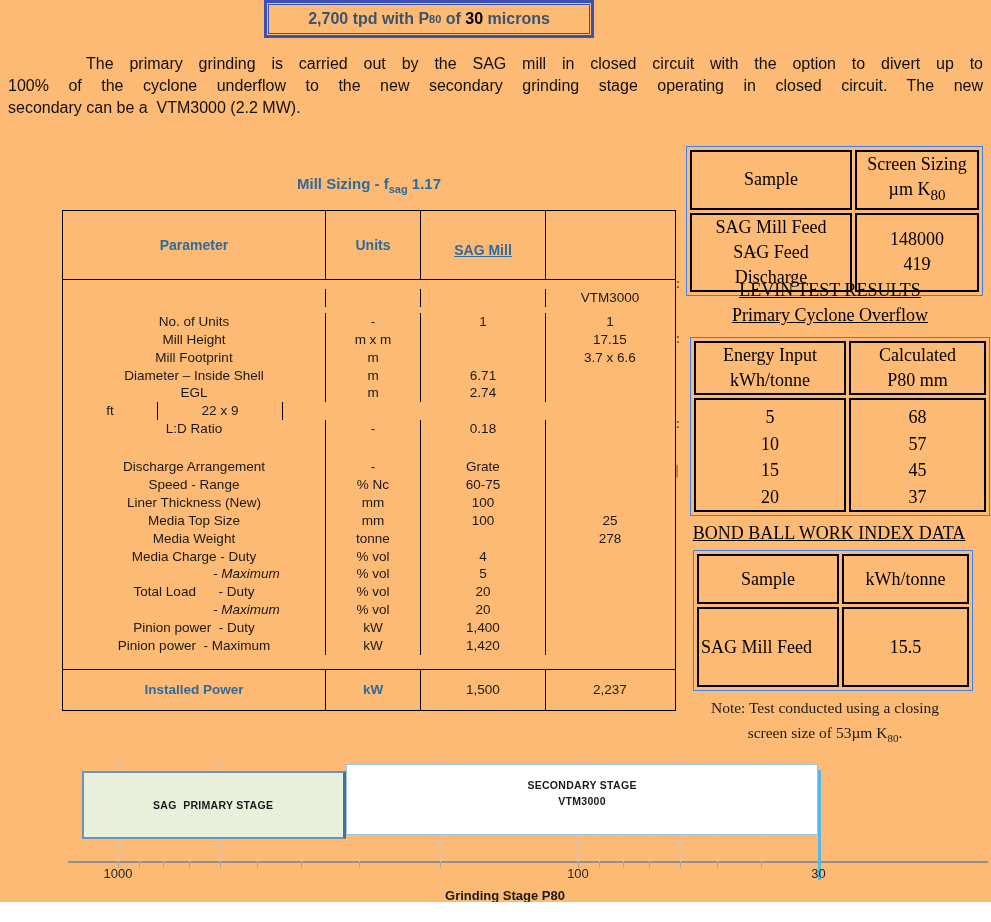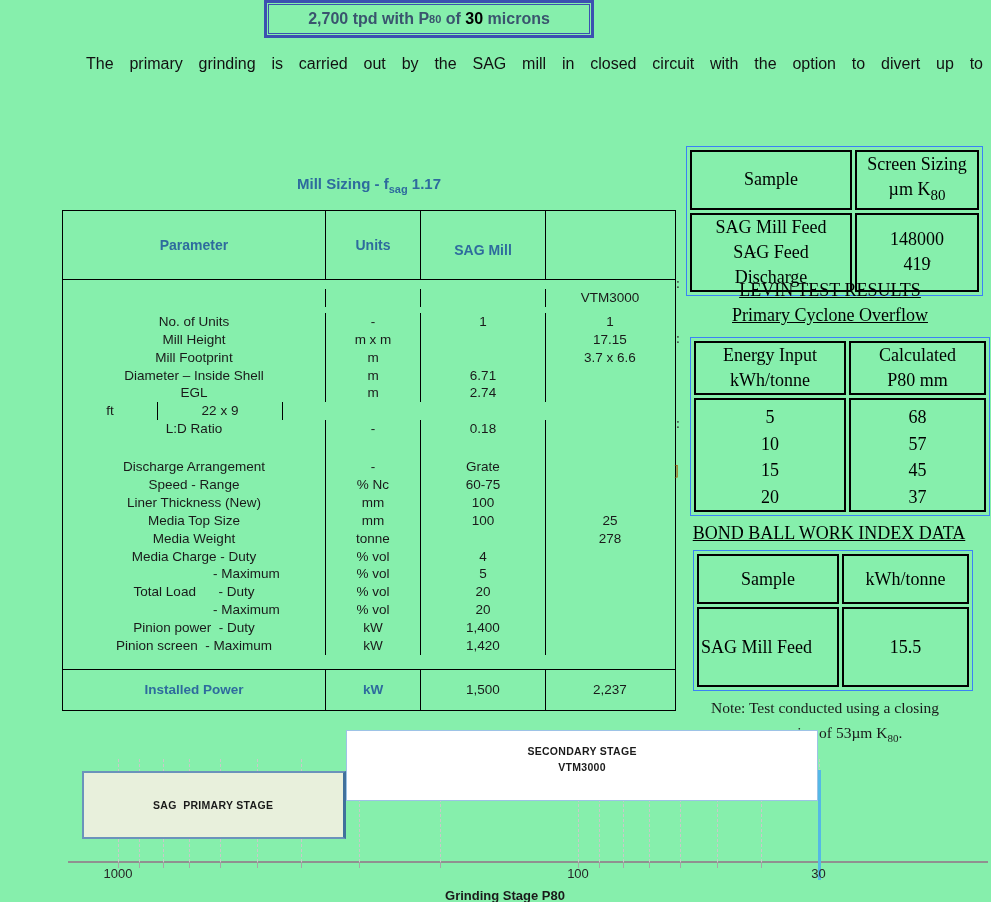--- a/index.html
+++ b/index.html
@@ -1,16 +1,16 @@
 <!DOCTYPE html>
 <html><head>
 <meta charset="utf-8">
 <style>
   html,body{margin:0;padding:0;background:#fff;}
-  #page{position:relative;width:991px;height:902px;background:#86efac;overflow:hidden;
+  #page{position:relative;width:991px;height:902px;background:#fdba74;overflow:hidden;
         font-family:"Liberation Sans",sans-serif;color:#1a1a1a;}
 
   
   #title-box{position:absolute;left:268px;top:4px;width:320px;height:28px;
     border:1px solid #3c50b1;outline:3px solid #3c50b1;outline-offset:1px;
     display:flex;align-items:center;justify-content:center;
     font-weight:bold;font-size:16px;color:#3a546e;white-space:pre;}
   #title-box sub{font-size:11px;}
   .blacktxt{color:#000;}
 
@@ -27,28 +27,28 @@
   #mill-table{position:absolute;left:62px;top:210px;width:614px;border:1.5px solid #000;
     font-size:13.5px;box-sizing:border-box;}
   .mhead{display:flex;height:68px;border-bottom:1.5px solid #000;}
   .hcell{box-sizing:border-box;display:flex;align-items:center;justify-content:center;
     font-weight:bold;color:#2e6b9d;font-size:14px;}
   .c-param{width:263px;border-right:1.5px solid #000;}
   .c-units{width:95px;border-right:1.5px solid #000;}
   .c-sag{width:125px;border-right:1.5px solid #000;}
   .c-vert{width:128px;}
   .hcell.c-vert{align-items:flex-start;padding-top:14px;}
-  .hcell.c-sag{padding-top:10px;}
+  .hcell.c-sag{padding-top:10px;text-decoration:underline;}
   #mill-body{height:390px;border-bottom:1.5px solid #000;padding-top:9px;box-sizing:border-box;}
   .mrow{display:flex;height:17.9px;line-height:17.9px;}
   .mrow.spacer{height:20px;}
   .mrow:nth-child(2){margin-top:6px;}
   .mcell{box-sizing:border-box;text-align:center;overflow:visible;}
   .mcell.c-param{white-space:pre;}
-  .mcell.c-param.indent{text-align:left;padding-left:150px;}
+  .mcell.c-param.indent{text-align:left;padding-left:150px;font-style:italic;}
   .mfoot{display:flex;height:40px;line-height:40px;}
   .mfoot .mcell{height:40px;}
   .bluebold{font-weight:bold;color:#2e6b9d;}
 
   
   .stable{border-collapse:separate;border-spacing:3px;border:1px solid #3b82f6;
     font-family:"Liberation Serif",serif;font-size:18px;color:#000;position:absolute;}
   .stable td{border:2px solid #000;text-align:center;vertical-align:middle;padding:0 4px;}
   .serifhead{position:absolute;font-family:"Liberation Serif",serif;font-size:18px;
     text-align:center;text-decoration:underline;color:#000;}
@@ -76,36 +76,38 @@
   
   #chart{position:absolute;left:0;top:0;width:991px;height:922px;pointer-events:none;}
   .gridline{position:absolute;width:0;border-left:1px dashed #c9c9c9;top:759px;height:103px;}
   .tickmark{position:absolute;width:1px;background:#a6a6a6;top:862px;height:6px;}
   #axis-line{position:absolute;left:68px;top:861px;width:920px;height:2px;background:#909090;}
   .stagebar{position:absolute;box-sizing:border-box;display:flex;flex-direction:column;
     align-items:center;justify-content:center;font-size:10.5px;font-weight:600;
     letter-spacing:.3px;color:#1a1a1a;white-space:pre;text-align:center;line-height:16px;}
   #bar-sag{background:#e8f0dc;border:2px solid #6b93bb;border-right:3px solid #41719c;
     top:771px;height:68px;}
-  #bar-sec{background:#ffffff;border:1.5px solid #9dc3e6;top:730px;height:71px;
+  #bar-sec{background:#ffffff;border:1.5px solid #9dc3e6;top:764px;height:71px;
     justify-content:flex-start;padding-top:12px;}
   #cyan-line{position:absolute;top:770px;height:110px;width:3px;background:#55b8e6;}
   .xticklabel{position:absolute;top:866px;width:60px;text-align:center;font-size:13px;color:#262626;}
   #xlabel{position:absolute;left:355px;top:888px;width:300px;text-align:center;
     font-weight:bold;font-size:13px;color:#1a1a1a;}
 </style>
 </head>
 <body>
 
 <div id="page">
 
   <div id="title-box"><span>2,700 tpd with P</span><sub>80</sub><span> of </span><span class="blacktxt">30</span><span> microns</span></div>
 
   <div id="para">
     <div class="pline first">The primary grinding is carried out by the SAG mill in closed circuit with the option to divert up to</div>
+    <div class="pline">100% of the cyclone underflow to the new secondary grinding stage operating in closed circuit. The new</div>
+    <div class="pline last">secondary can be a  VTM3000 (2.2 MW).</div>
   </div>
 
   <div id="mill-title"><span>Mill Sizing - f</span><sub>sag</sub><span> 1.17</span></div>
 
   <div id="mill-table">
     <div class="mhead">
       <div class="hcell c-param">Parameter</div>
       <div class="hcell c-units">Units</div>
       <div class="hcell c-sag">SAG Mill</div>
     </div>
@@ -217,21 +219,21 @@
           <div class="mcell c-sag">20</div>
           <div class="mcell c-vert"></div>
         </div>
         <div class="mrow">
           <div class="mcell c-param">Pinion power  - Duty</div>
           <div class="mcell c-units">kW</div>
           <div class="mcell c-sag">1,400</div>
           <div class="mcell c-vert"></div>
         </div>
         <div class="mrow">
-          <div class="mcell c-param">Pinion screen  - Maximum</div>
+          <div class="mcell c-param">Pinion power  - Maximum</div>
           <div class="mcell c-units">kW</div>
           <div class="mcell c-sag">1,420</div>
           <div class="mcell c-vert"></div>
         </div>
       </div>
     <div class="mfoot">
       <div class="mcell c-param bluebold">Installed Power</div>
       <div class="mcell c-units bluebold">kW</div>
       <div class="mcell c-sag">1,500</div>
       <div class="mcell c-vert">2,237</div>

